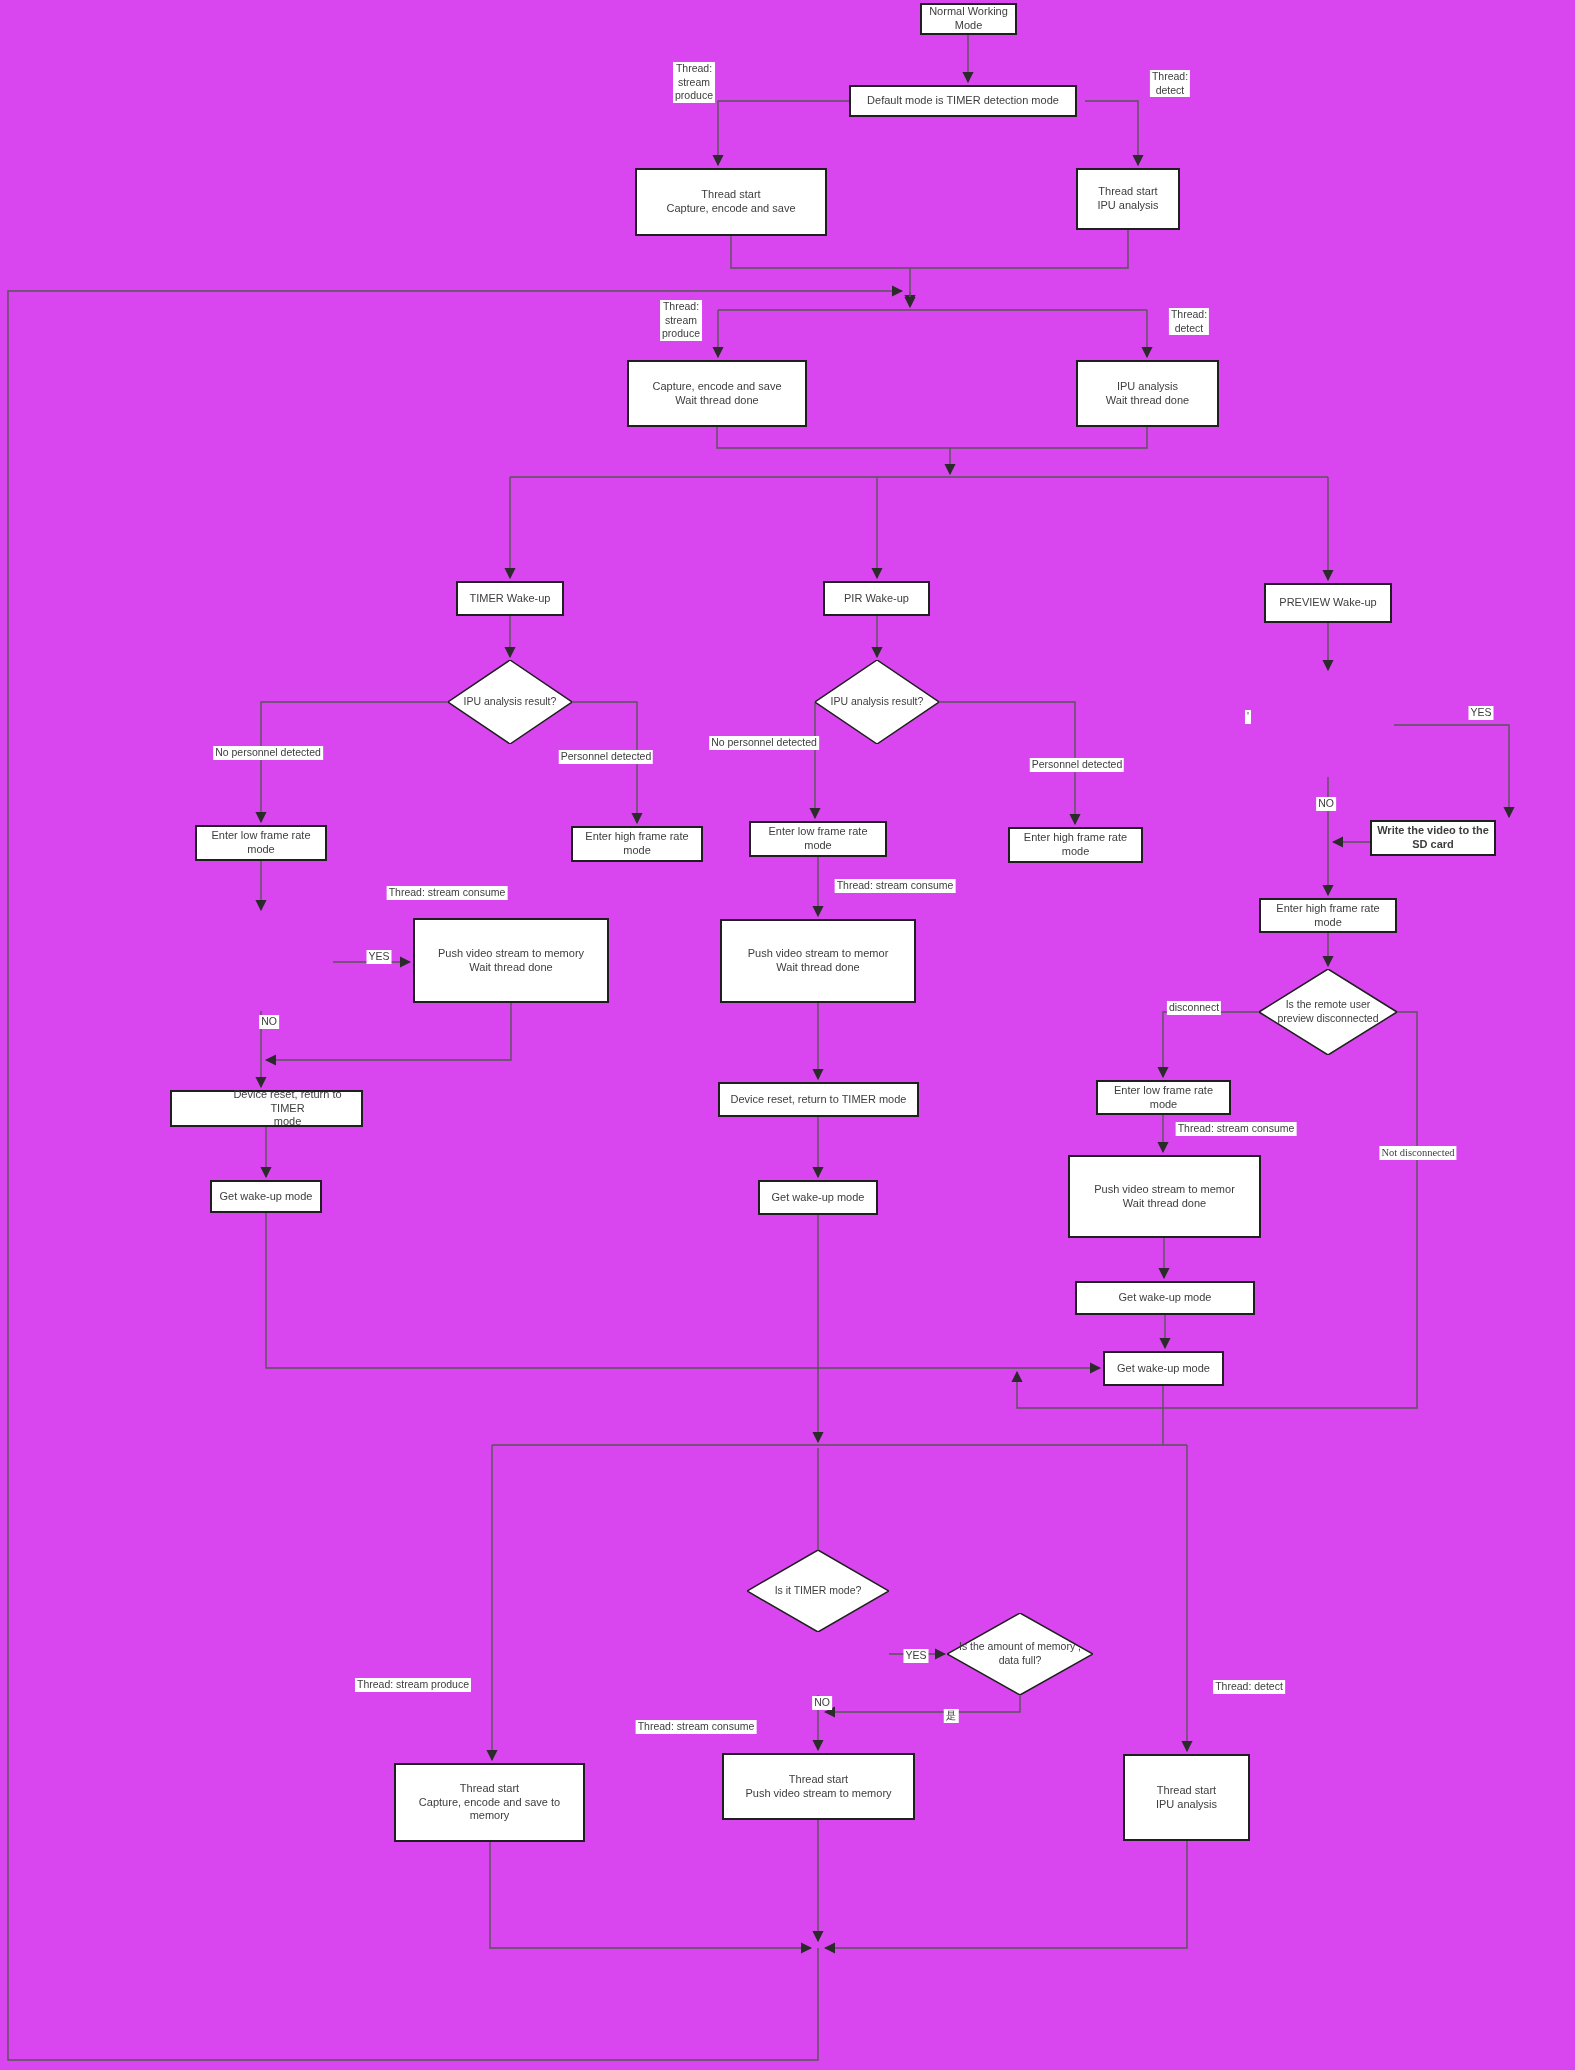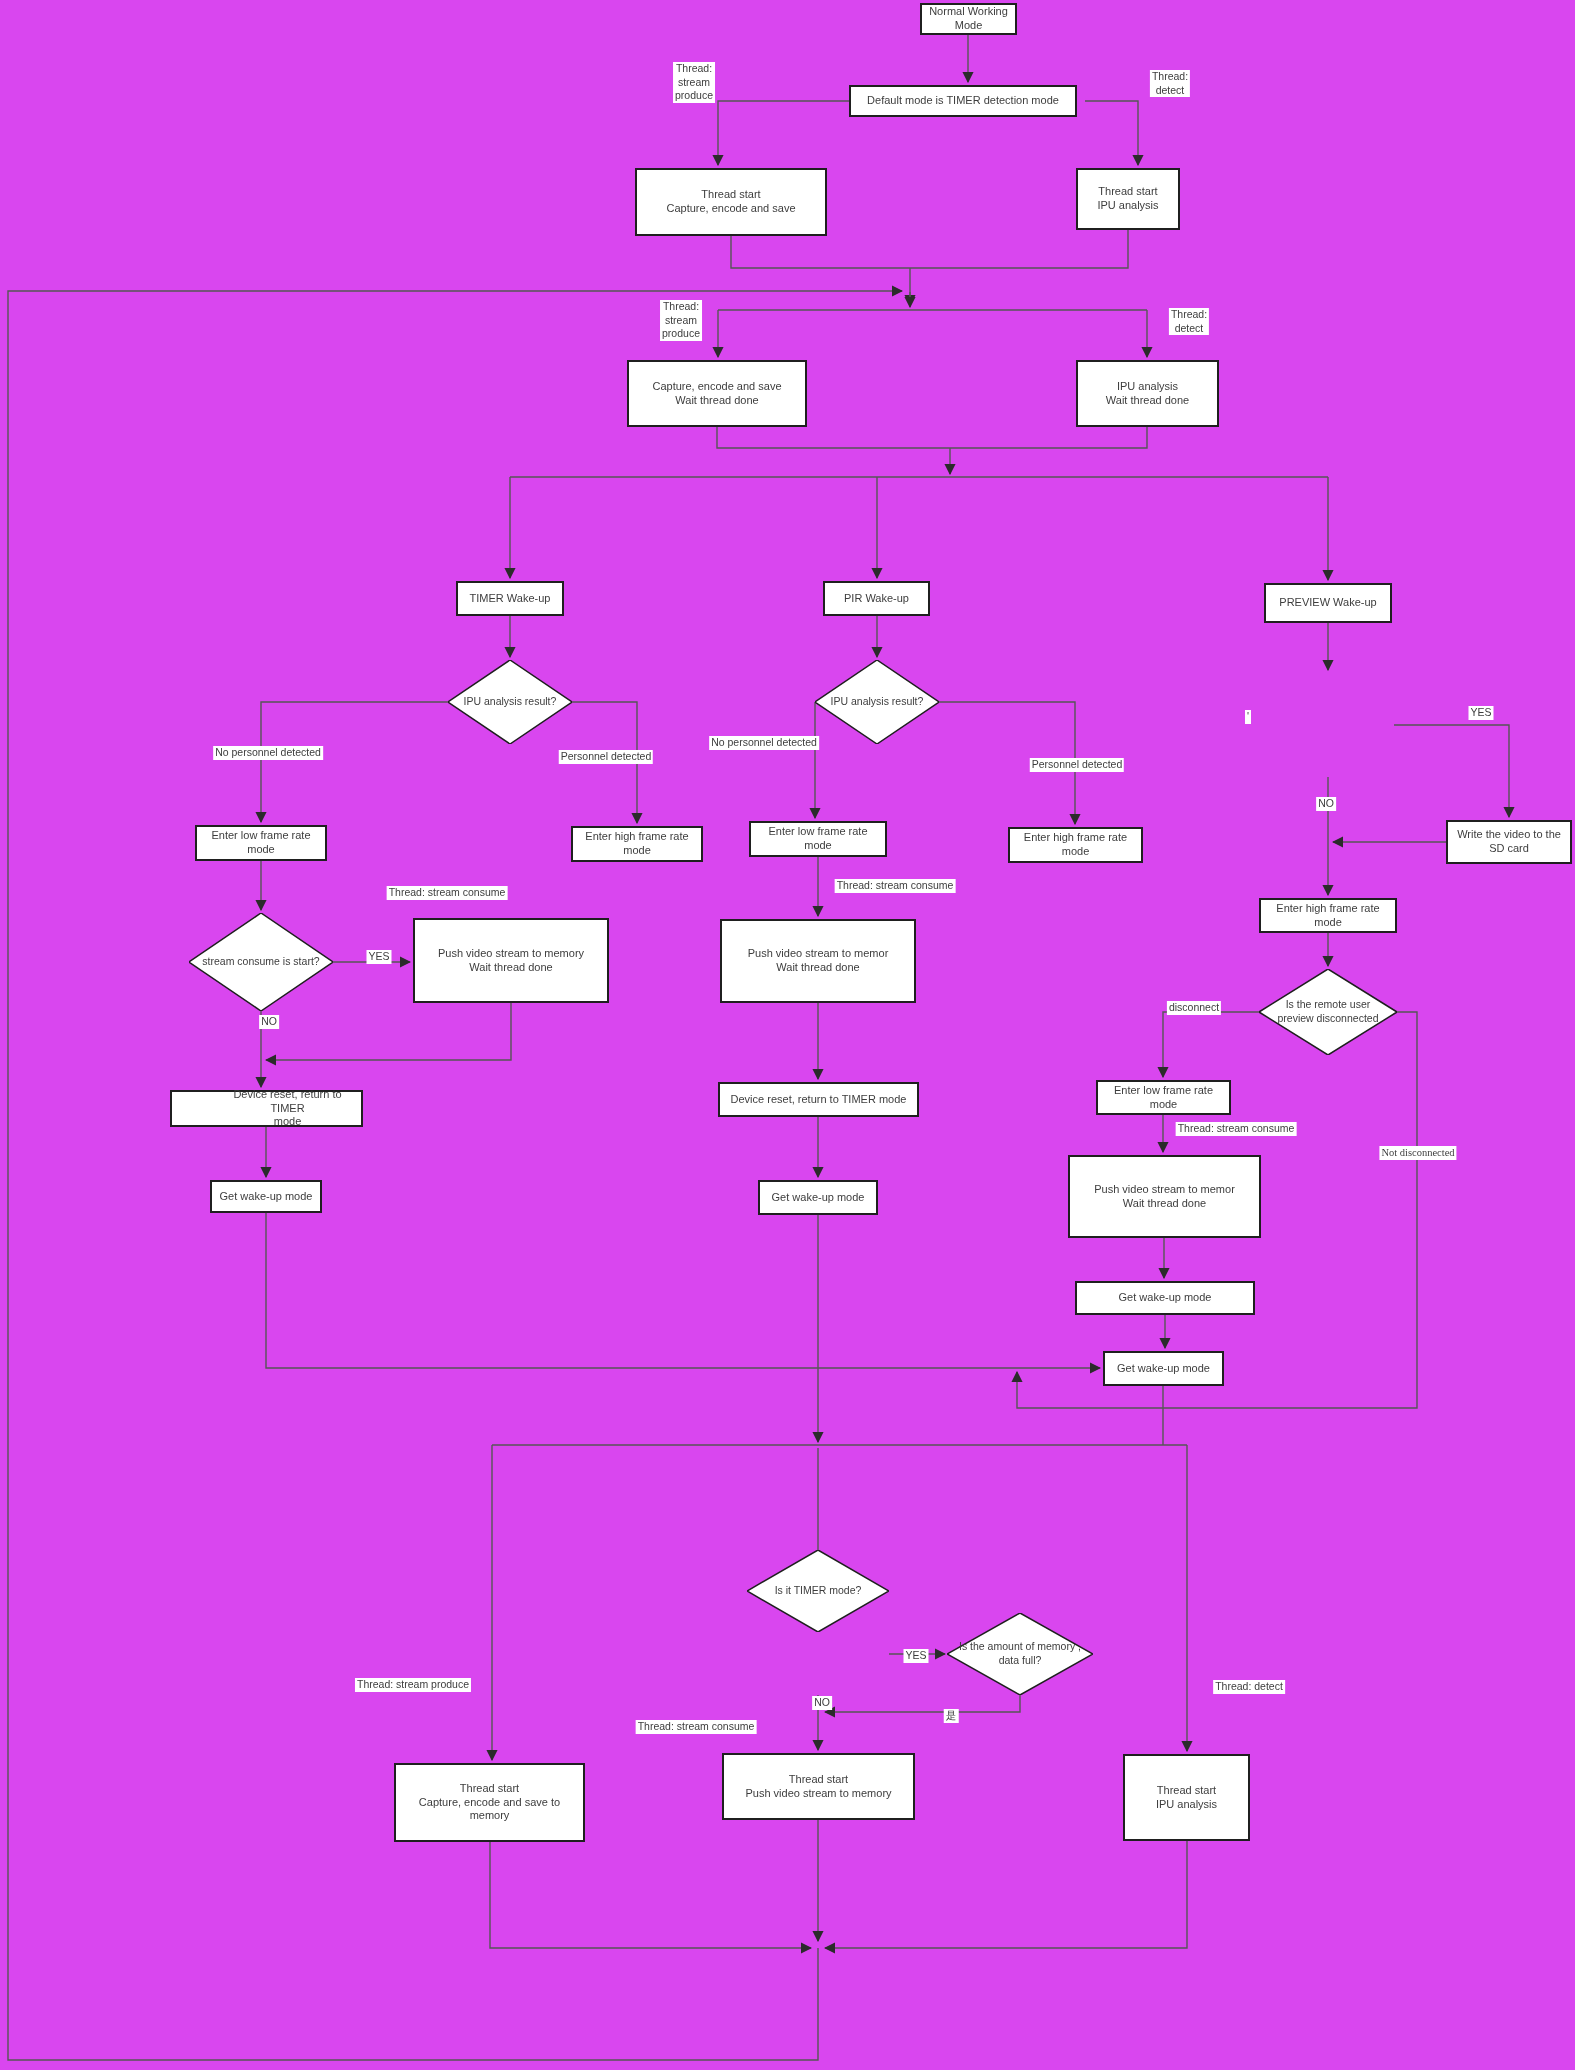--- a/index.html
+++ b/index.html
@@ -150,21 +150,21 @@
 mode</span>
     </div>
   <div class="node" style="left:749px;top:821px;width:138px;height:36px;">
       <span class="txt">Enter low frame rate
 mode</span>
     </div>
   <div class="node" style="left:1008px;top:827px;width:135px;height:36px;">
       <span class="txt">Enter high frame rate
 mode</span>
     </div>
-  <div class="node" style="left:1446px;top:820px;width:126px;height:44px;">
+  <div class="node" style="left:1370px;top:820px;width:126px;height:36px;font-weight:bold;">
       <span class="txt">Write the video to the
 SD card</span>
     </div>
   <div class="node" style="left:1259px;top:898px;width:138px;height:35px;">
       <span class="txt">Enter high frame rate
 mode</span>
     </div>
   <div class="node" style="left:413px;top:918px;width:196px;height:85px;">
       <span class="txt">Push video stream to memory
 Wait thread done</span>
@@ -218,26 +218,20 @@
     <svg viewBox="0 0 100 100" preserveAspectRatio="none">
         <polygon points="50,0 100,50 50,100 0,50" fill="#ffffff" stroke="#1f1f1f" stroke-width="1.5" vector-effect="non-scaling-stroke"></polygon>
       </svg>
     <span class="txt">IPU analysis result?</span>
   </div>
   <div class="diamond" style="left:815px;top:660px;width:124px;height:84px;">
     <svg viewBox="0 0 100 100" preserveAspectRatio="none">
         <polygon points="50,0 100,50 50,100 0,50" fill="#ffffff" stroke="#1f1f1f" stroke-width="1.5" vector-effect="non-scaling-stroke"></polygon>
       </svg>
     <span class="txt">IPU analysis result?</span>
-  </div>
-  <div class="diamond" style="left:189px;top:913px;width:144px;height:98px;">
-    <svg viewBox="0 0 100 100" preserveAspectRatio="none">
-        <polygon points="50,0 100,50 50,100 0,50" fill="#ffffff" stroke="#1f1f1f" stroke-width="1.5" vector-effect="non-scaling-stroke"></polygon>
-      </svg>
-    <span class="txt">stream consume is start?</span>
   </div>
   <div class="diamond" style="left:1259px;top:969px;width:138px;height:86px;">
     <svg viewBox="0 0 100 100" preserveAspectRatio="none">
         <polygon points="50,0 100,50 50,100 0,50" fill="#ffffff" stroke="#1f1f1f" stroke-width="1.5" vector-effect="non-scaling-stroke"></polygon>
       </svg>
     <span class="txt">Is the remote user
 preview disconnected</span>
   </div>
   <div class="diamond" style="left:747px;top:1550px;width:142px;height:82px;">
     <svg viewBox="0 0 100 100" preserveAspectRatio="none">

